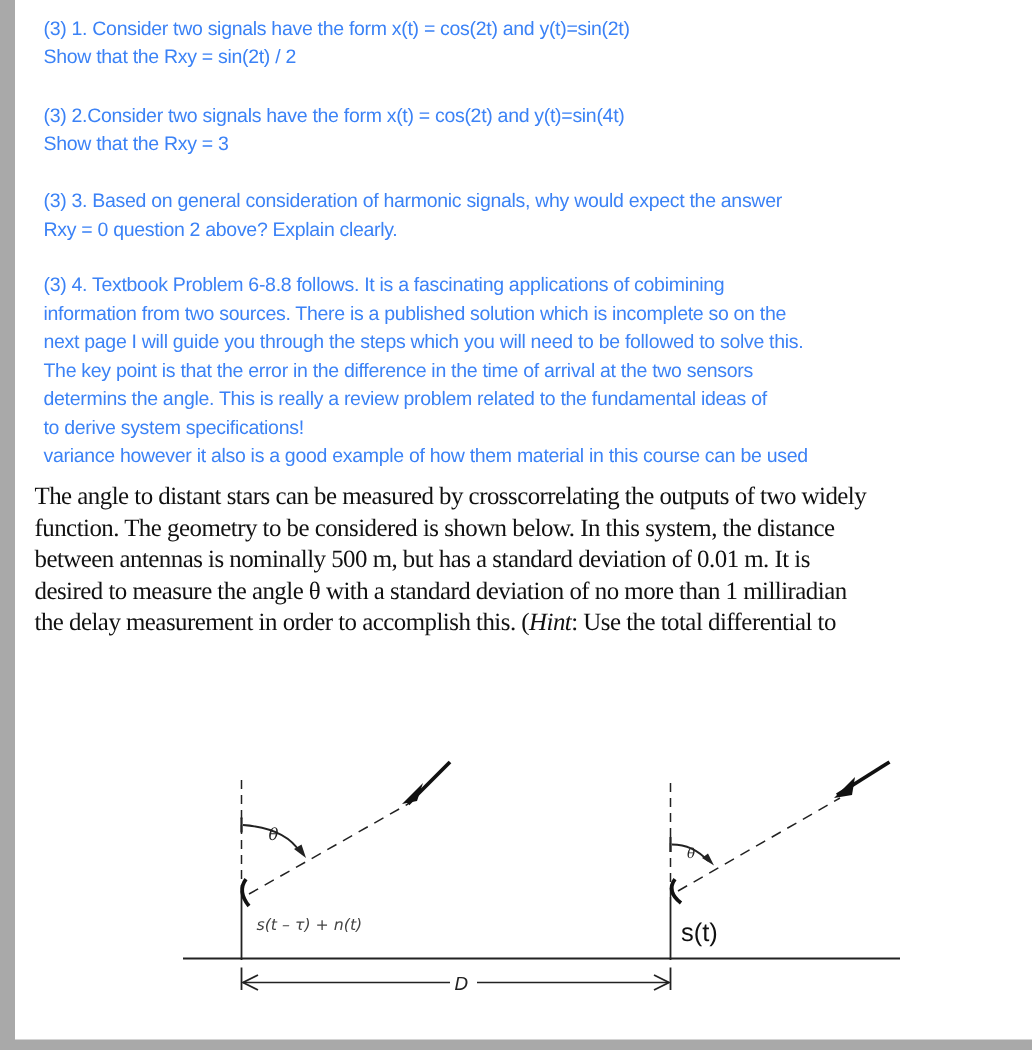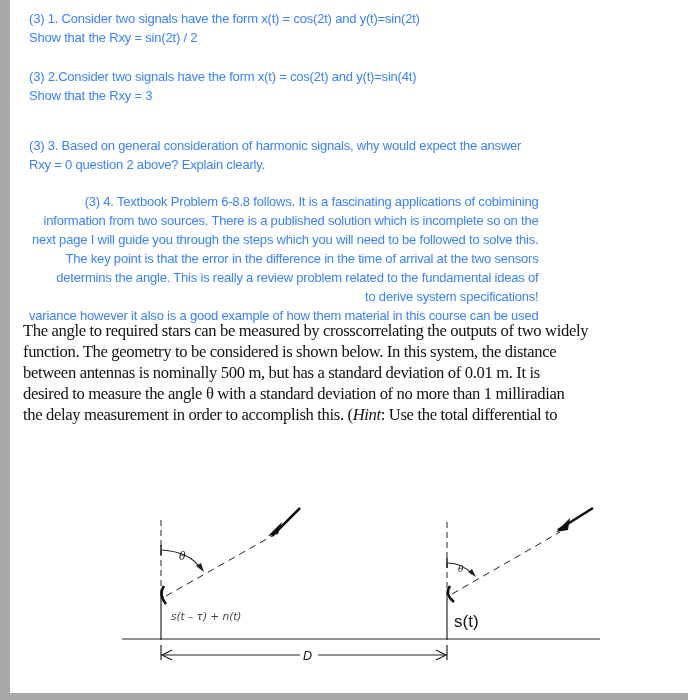--- a/index.html
+++ b/index.html
@@ -10,22 +10,22 @@
   .left-bar { position: absolute; left: 0; top: 0; width: 10px; height: 700px; background: #a9a9a9; }
   .bottom-bar { position: absolute; left: 0; top: 693px; width: 688px; height: 7px; background: #a9a9a9; }
   .page { position: absolute; left: 10px; top: 0; width: 678px; height: 693px; background: #fff; }
   .sans {
     position: absolute; left: 29px; font-family: "Liberation Sans", sans-serif;
     font-size: 13px; line-height: 19px; color: #3b82f6; letter-spacing: -0.2px;
   }
   .sans p { margin: 0; white-space: nowrap; }
   .q1 { top: 9px; }
   .q2 { top: 67px; }
-  .q3 { top: 136px; }
-  .q4 { top: 192px; text-align: right; }
+  .q3 { top: 124px; }
+  .q4 { top: 180px; }
   .serif {
     position: absolute; left: 23px; top: 320px; width: 610px;
     font-family: "Liberation Serif", serif; font-size: 16.6px; line-height: 21px; color: #111;
     letter-spacing: -0.35px;
   }
   .serif p { margin: 0; white-space: nowrap; }
   .serif .it { font-style: italic; }
   svg.diagram { position: absolute; left: 100px; top: 490px; }
 </style>
 </head>
@@ -51,21 +51,21 @@
   <p>(3) 4. Textbook Problem 6-8.8 follows. It is a fascinating applications of cobimining</p>
   <p>information from two sources.  There is a published solution which is incomplete so on the</p>
   <p>next page I will guide you through the steps which you will need to be followed to solve this.</p>
   <p> The key point is that the error in the difference in the time of arrival at the two sensors</p>
   <p>determins the angle.  This is really a review problem related to the fundamental ideas of</p>
   <p>to derive system specifications!</p>
   <p>variance however it also is a good example of how them material in this course can be used</p>
 </div>
 
 <div class="serif">
-  <p>The angle to required stars can be measured by crosscorrelating the outputs of two widely</p>
+  <p>The angle to distant stars can be measured by crosscorrelating the outputs of two widely</p>
   <p>function. The geometry to be considered is shown below. In this system, the distance</p>
   <p>between antennas is nominally 500 m, but has a standard deviation of 0.01 m. It is</p>
   <p>desired to measure the angle θ with a standard deviation of no more than 1 milliradian</p>
   <p><span>the delay measurement in order to accomplish this. (</span><span class="it">Hint</span><span>: Use the total differential to</span></p>
 </div>
 
 <svg class="diagram" width="520" height="200" viewBox="0 0 520 200">
 
   <line x1="22" y1="149" x2="500" y2="149" stroke="#222" stroke-width="1.2"></line>
 

